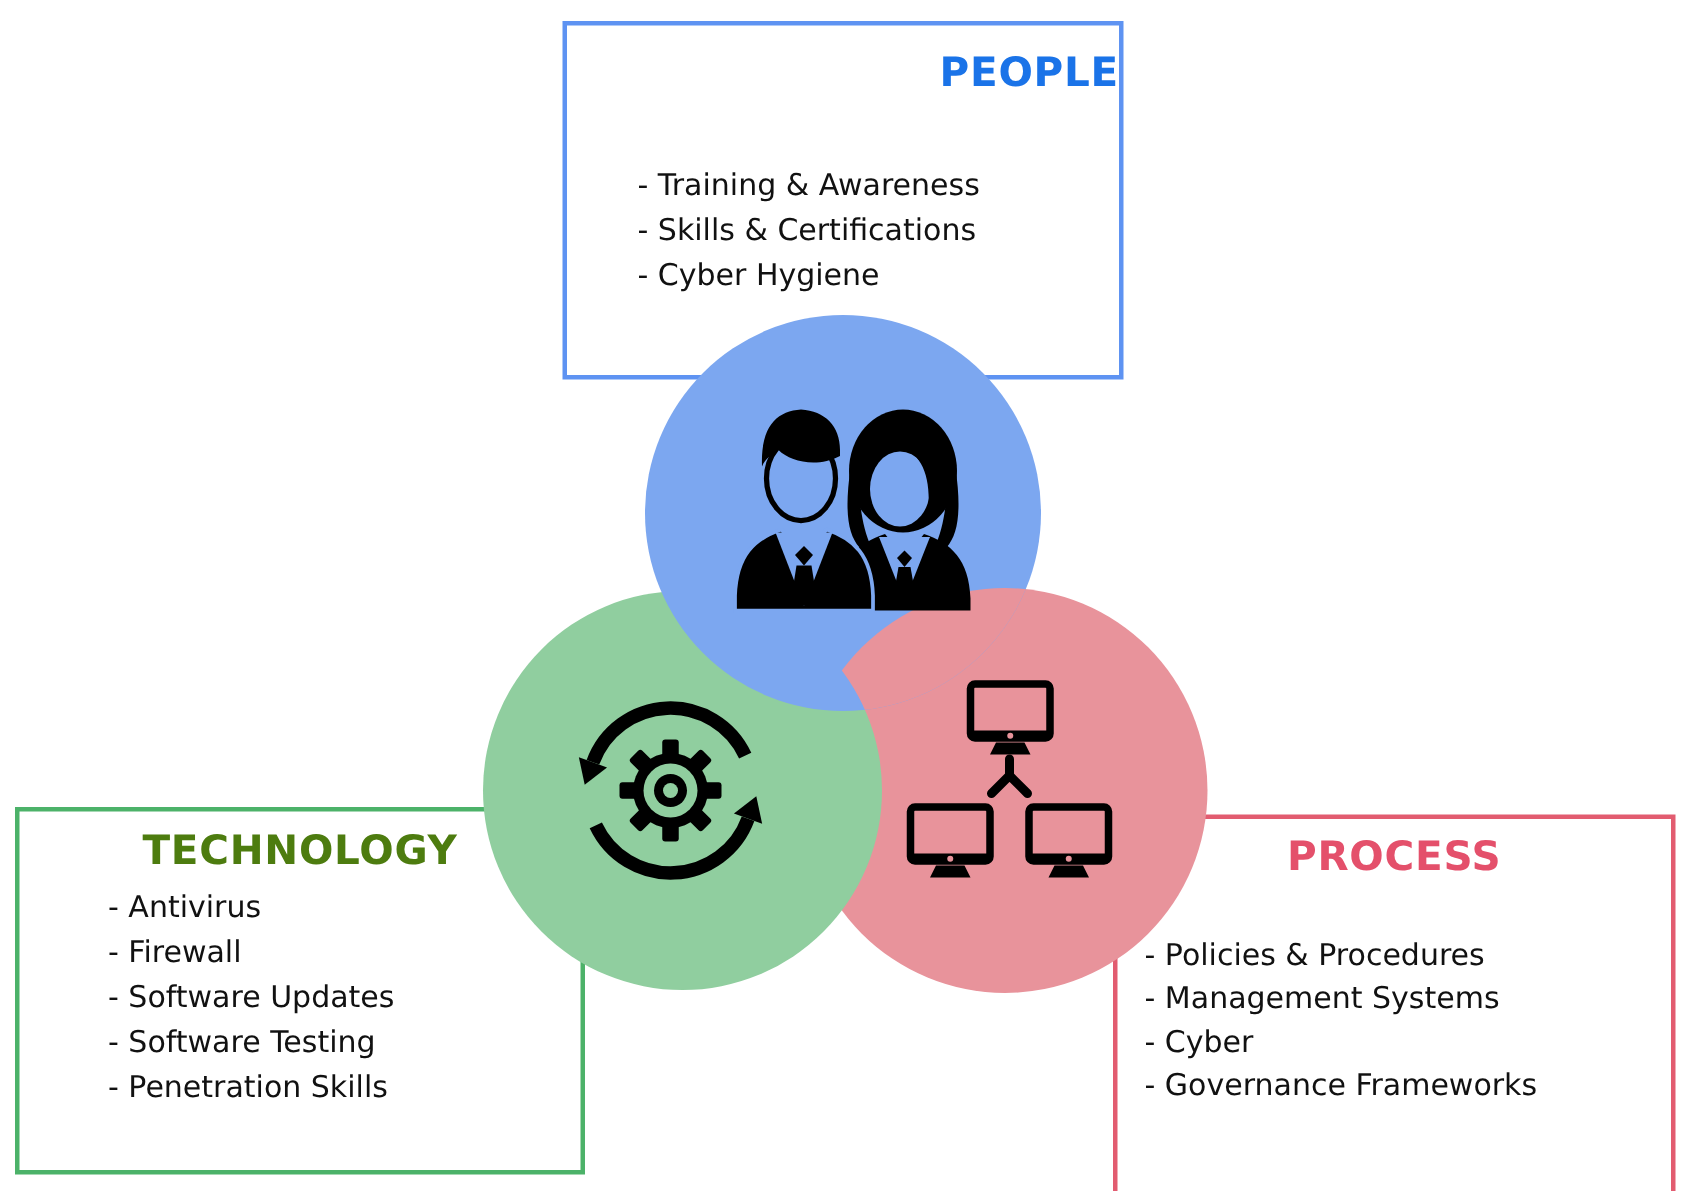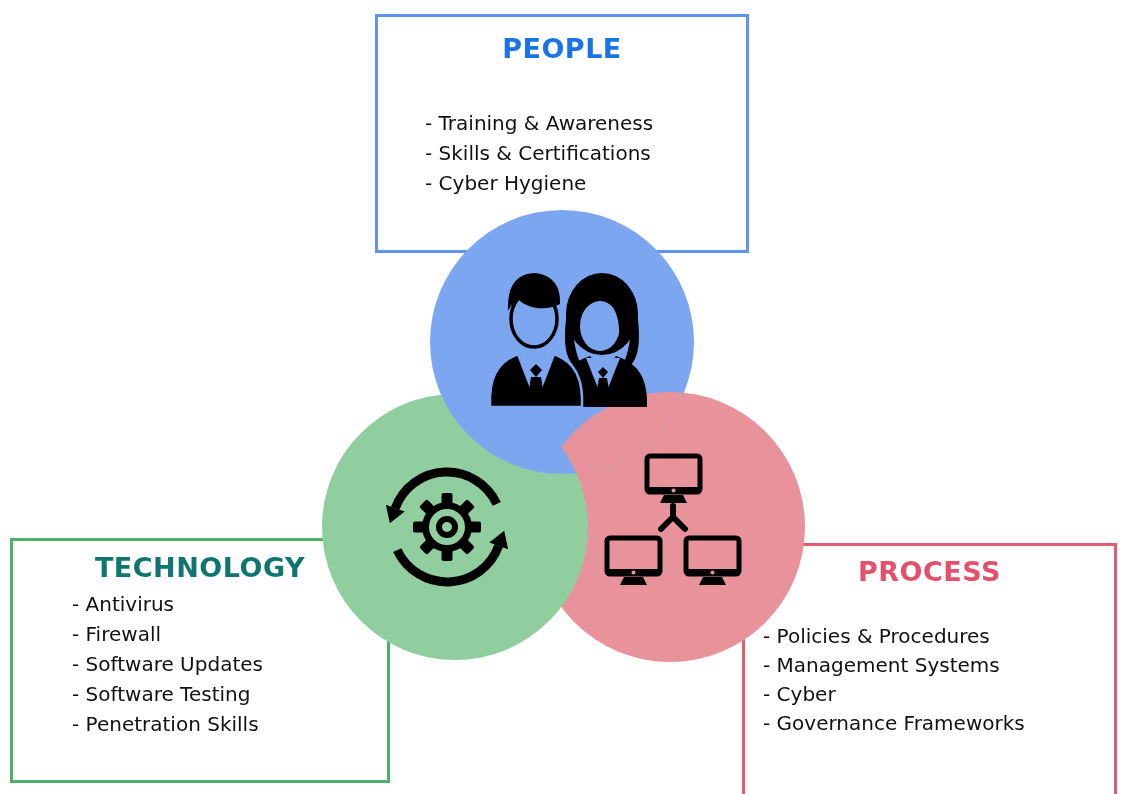--- a/index.html
+++ b/index.html
@@ -48,30 +48,30 @@
     width:1123px;height:794px;
     pointer-events:none;
   }
 </style>
 </head>
 <body>
 
 <div id="stage">
 
   <div class="box" id="people-box" style="border-color: rgb(94, 147, 242);">
-    <div class="box-title" style="color: rgb(26, 115, 232);">PEOPLE</div>
+    <div class="box-title" style="color: rgb(26, 115, 232); text-align: right;">PEOPLE</div>
     <div class="box-list">
         <div class="list-item">- Training &amp; Awareness</div>
         <div class="list-item">- Skills &amp; Certifications</div>
         <div class="list-item">- Cyber Hygiene</div>
       </div>
   </div>
 
   <div class="box" id="technology-box" style="border-color: rgb(76, 178, 105);">
-    <div class="box-title" style="color: #0f766e;">TECHNOLOGY</div>
+    <div class="box-title" style="color: #4d7c0f;">TECHNOLOGY</div>
     <div class="box-list">
         <div class="list-item">- Antivirus</div>
         <div class="list-item">- Firewall</div>
         <div class="list-item">- Software Updates</div>
         <div class="list-item">- Software Testing</div>
         <div class="list-item">- Penetration Skills</div>
       </div>
   </div>
 
   <div class="box" id="process-box" style="border-color: rgb(226, 92, 112);">

